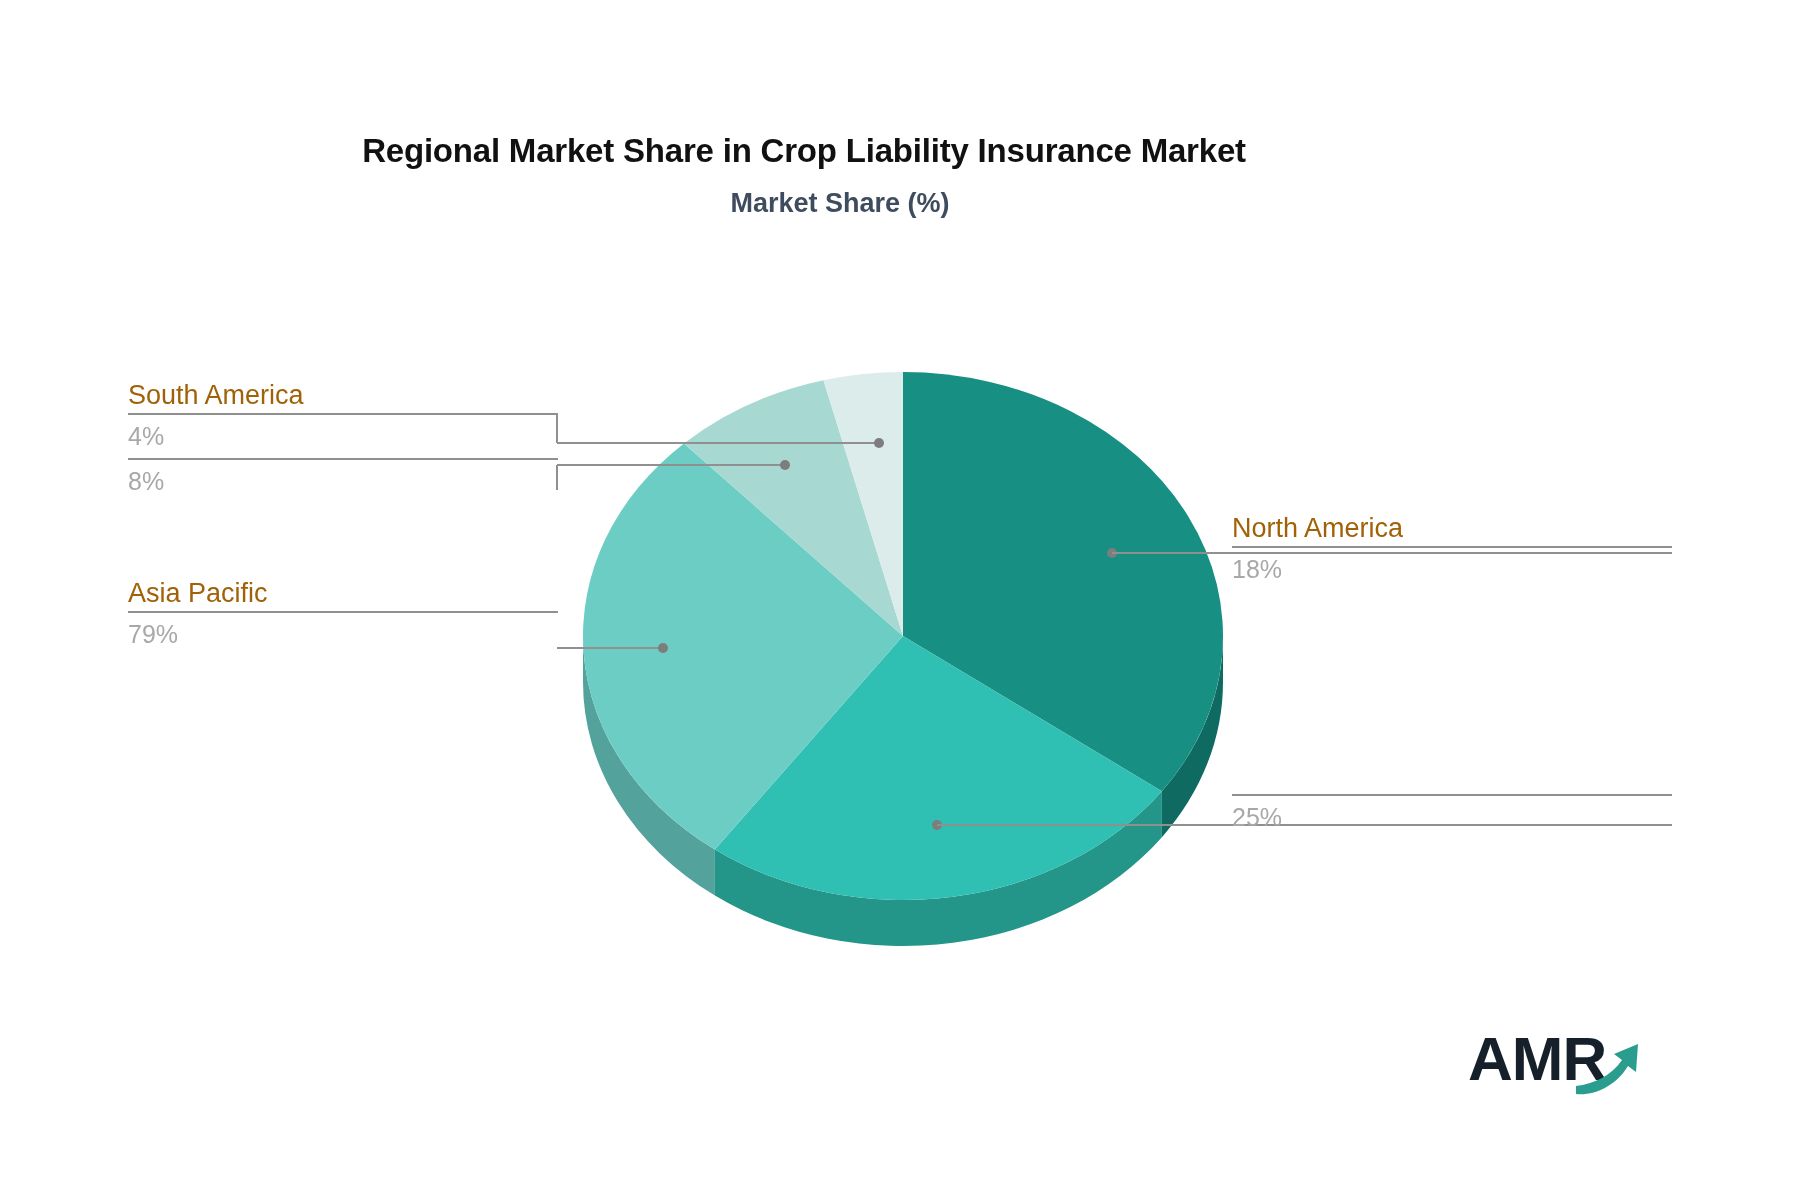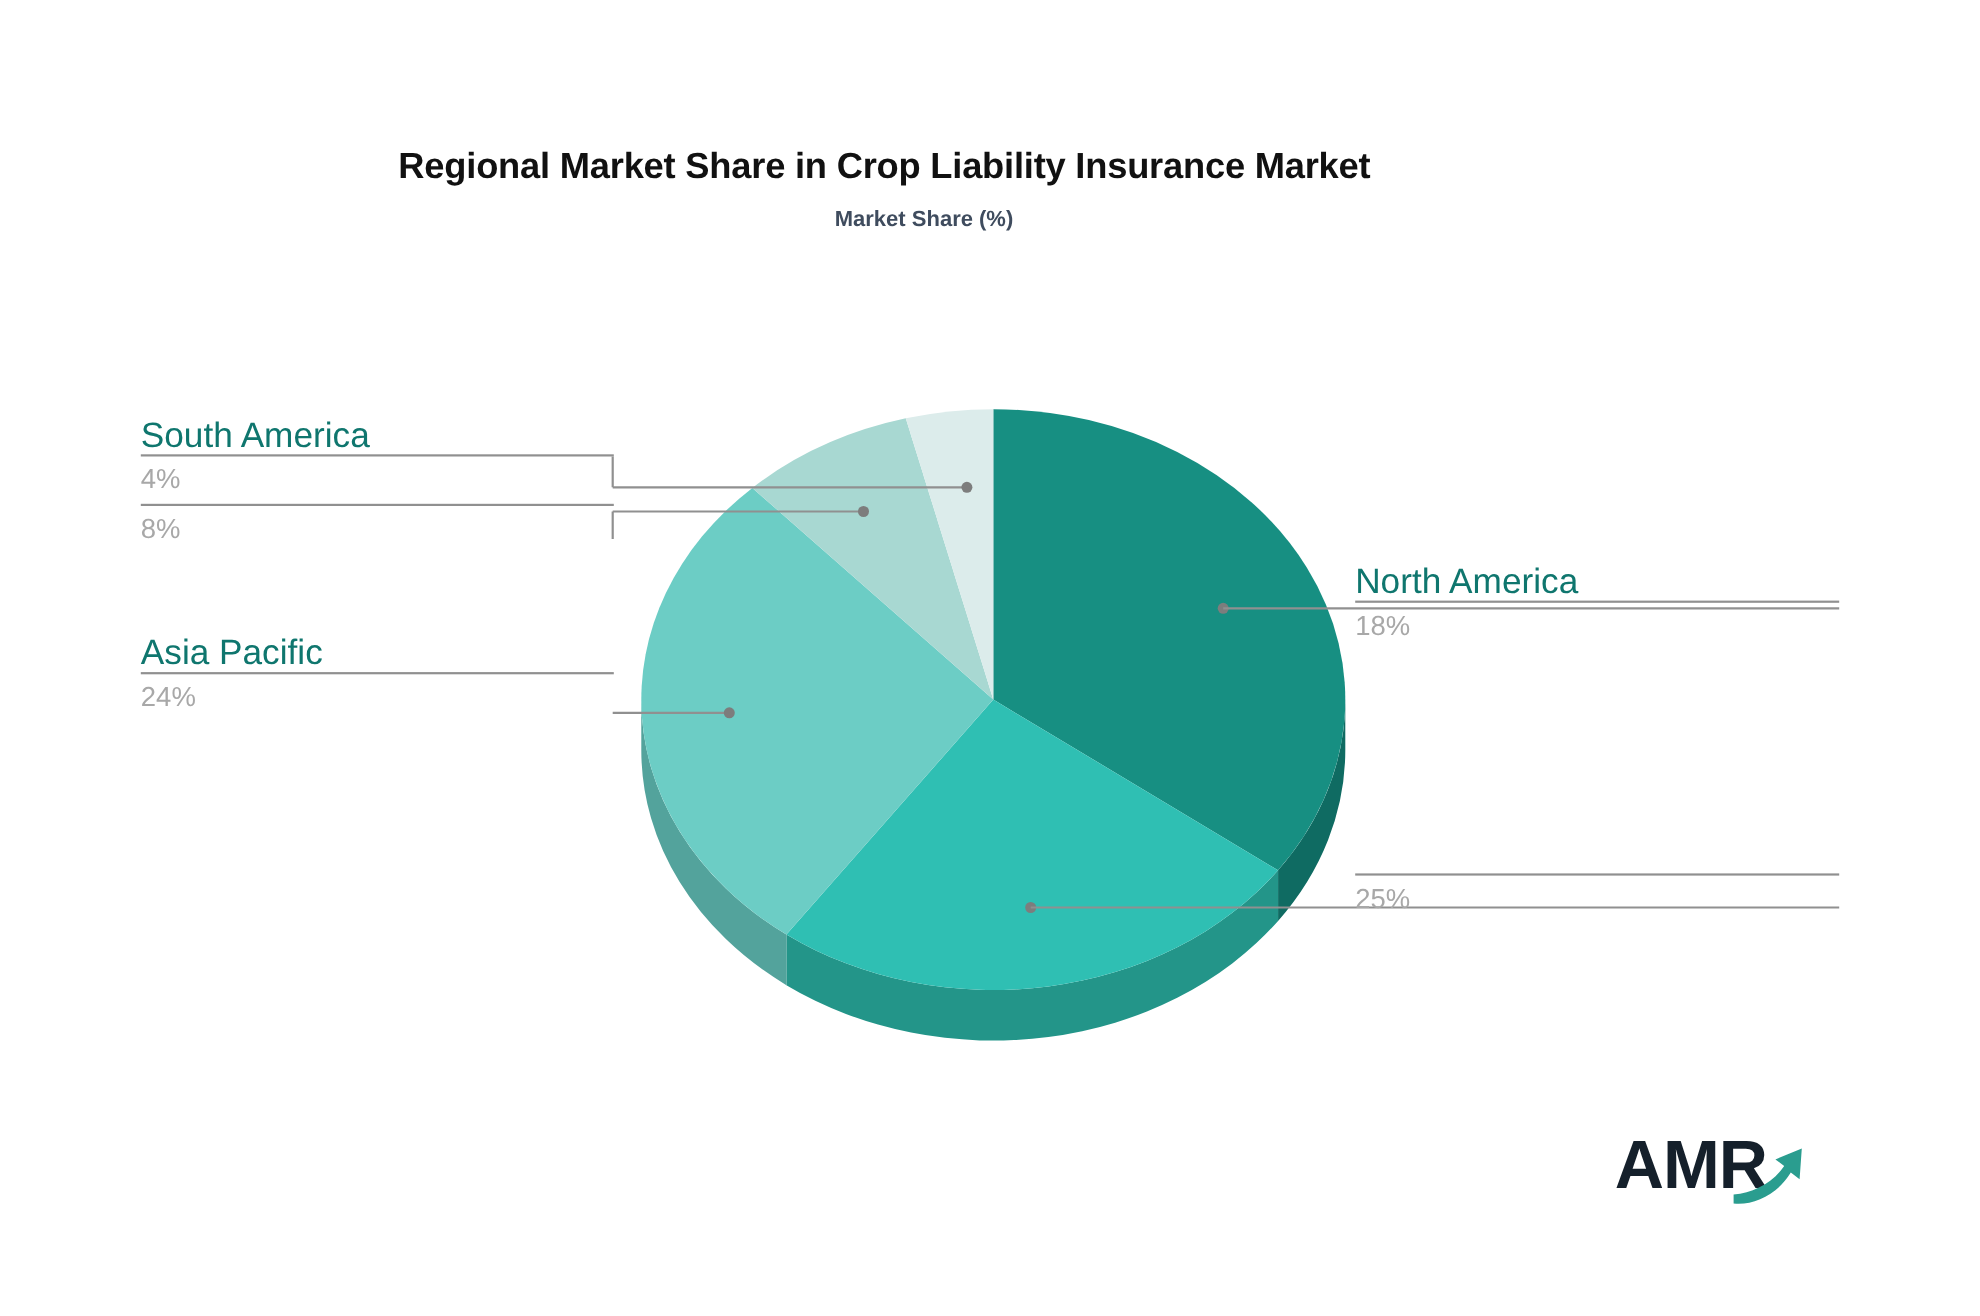--- a/index.html
+++ b/index.html
@@ -21,37 +21,37 @@
     text-align:center;
     font-size:33px;
     font-weight:bold;
     color:#111111;
     letter-spacing:-0.2px;
   }
   #chart-subtitle {
     position:absolute;
     left:0; top:188px; width:1680px;
     text-align:center;
-    font-size:20px;
+    font-size:27px;
     font-weight:bold;
     color:#3f4c5e;
   }
   
   #pie-svg {
     position:absolute;
     left:0; top:0;
     width:1800px; height:1196px;
   }
   
   .callout {
     position:absolute;
   }
   .callout .c-name {
-    font-size:32px;
-    color:#0f766e;
+    font-size:27px;
+    color:#a16207;
     line-height:30px;
     white-space:nowrap;
   }
   .callout .c-rule {
     height:2px;
     background:#909090;
     margin-top:3px;
   }
   .callout .c-val {
     font-size:25px;
@@ -117,21 +117,21 @@
   </div>
 
   <div class="callout left" style="left:128px; top:455px; width:430px;">
     <div class="c-rule"></div>
     <div class="c-val">8%</div>
   </div>
 
   <div class="callout left" style="left:128px; top:578px; width:430px;">
     <div class="c-name">Asia Pacific</div>
     <div class="c-rule"></div>
-    <div class="c-val">24%</div>
+    <div class="c-val">79%</div>
   </div>
 
   <div class="callout right" style="left:1232px; top:513px; width:440px;">
     <div class="c-name">North America</div>
     <div class="c-rule"></div>
     <div class="c-val">18%</div>
   </div>
 
   <div class="callout right" style="left:1232px; top:791px; width:440px;">
     <div class="c-rule"></div>

